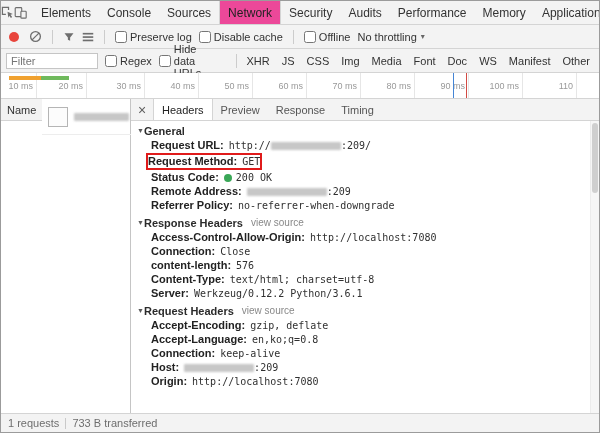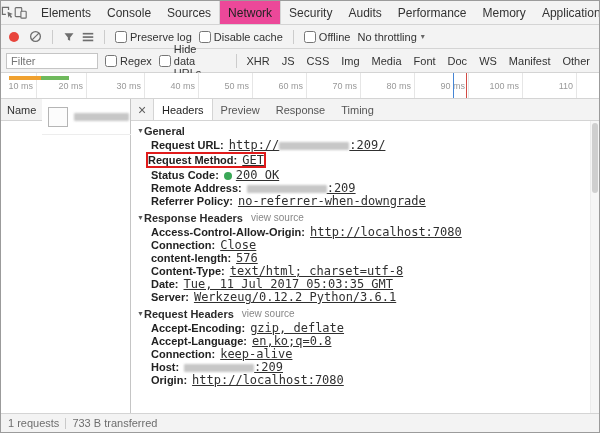--- a/index.html
+++ b/index.html
@@ -64,21 +64,21 @@
   .dtab.selected { background: #fff; border-left: 1px solid #d4d4d4; border-right: 1px solid #d4d4d4; color: #222; }
   
   .dcontent { flex: 1; overflow: hidden; padding: 2px 12px 2px 6px; background: #fff; }
   .section { margin-bottom: 3px; }
   .sec-head { display: flex; align-items: center; height: 15px; cursor: pointer; }
   .tri { font-size: 7px; color: #5a5a5a; }
   .sec-title { font-weight: bold; color: #2b2b2b; font-size: 11px; }
   .view-source { font-size: 10px; color: #888; margin-left: 8px; font-weight: normal; cursor: pointer; }
   .hrow { padding-left: 14px; line-height: 12px; margin: 1px 0; }
   .hname { font-weight: bold; color: #222; margin-right: 5px; font-size: 11px; }
-  .hval { font-family: "DejaVu Sans Mono", monospace; font-size: 12px; color: #303030; word-wrap: break-word; text-decoration: underline; }
+  .hval { font-family: "DejaVu Sans Mono", monospace; font-size: 10px; color: #303030; word-wrap: break-word; }
   .method-box { display: inline-block; border: 2px solid #e01b1b; padding: 0 0; margin-left: -5px; }
   .dot { display: inline-block; width: 8px; height: 8px; border-radius: 50%; background: #3aa757;
          margin-right: 4px; vertical-align: -1px; }
   .scroll-track { position: absolute; right: 0; top: 22px; bottom: 0; width: 9px;
                   background: #f6f6f6; border-left: 1px solid #ececec; }
   .scroll-thumb { position: absolute; top: 2px; left: 1px; right: 1px; height: 70px;
                   background: #cfcfcf; border-radius: 4px; cursor: pointer; }
   
   .statusbar { height: 19px; flex: 0 0 19px; background: #f3f3f3; border-top: 1px solid #d4d4d4;
                display: flex; align-items: center; gap: 6px; padding: 0 7px; color: #6e6e6e; }
@@ -239,21 +239,20 @@
         <div class="section">
           <div class="sec-head">
             <span class="tri">▼</span>
             <span class="sec-title">Response Headers</span>
             <span class="view-source">view source</span>
           </div>
           <div class="hrow"><span class="hname">Access-Control-Allow-Origin:</span><span class="hval">http://localhost:7080</span></div>
           <div class="hrow"><span class="hname">Connection:</span><span class="hval">Close</span></div>
           <div class="hrow"><span class="hname">content-length:</span><span class="hval">576</span></div>
           <div class="hrow"><span class="hname">Content-Type:</span><span class="hval">text/html; charset=utf-8</span></div>
-          <div class="hrow"><span class="hname">Date:</span><span class="hval">Tue, 11 Jul 2017 05:03:35 GMT</span></div>
           <div class="hrow"><span class="hname">Server:</span><span class="hval">Werkzeug/0.12.2 Python/3.6.1</span></div>
         </div>
 
         <div class="section">
           <div class="sec-head">
             <span class="tri">▼</span>
             <span class="sec-title">Request Headers</span>
             <span class="view-source">view source</span>
           </div>
           <div class="hrow"><span class="hname">Accept-Encoding:</span><span class="hval">gzip, deflate</span></div>

